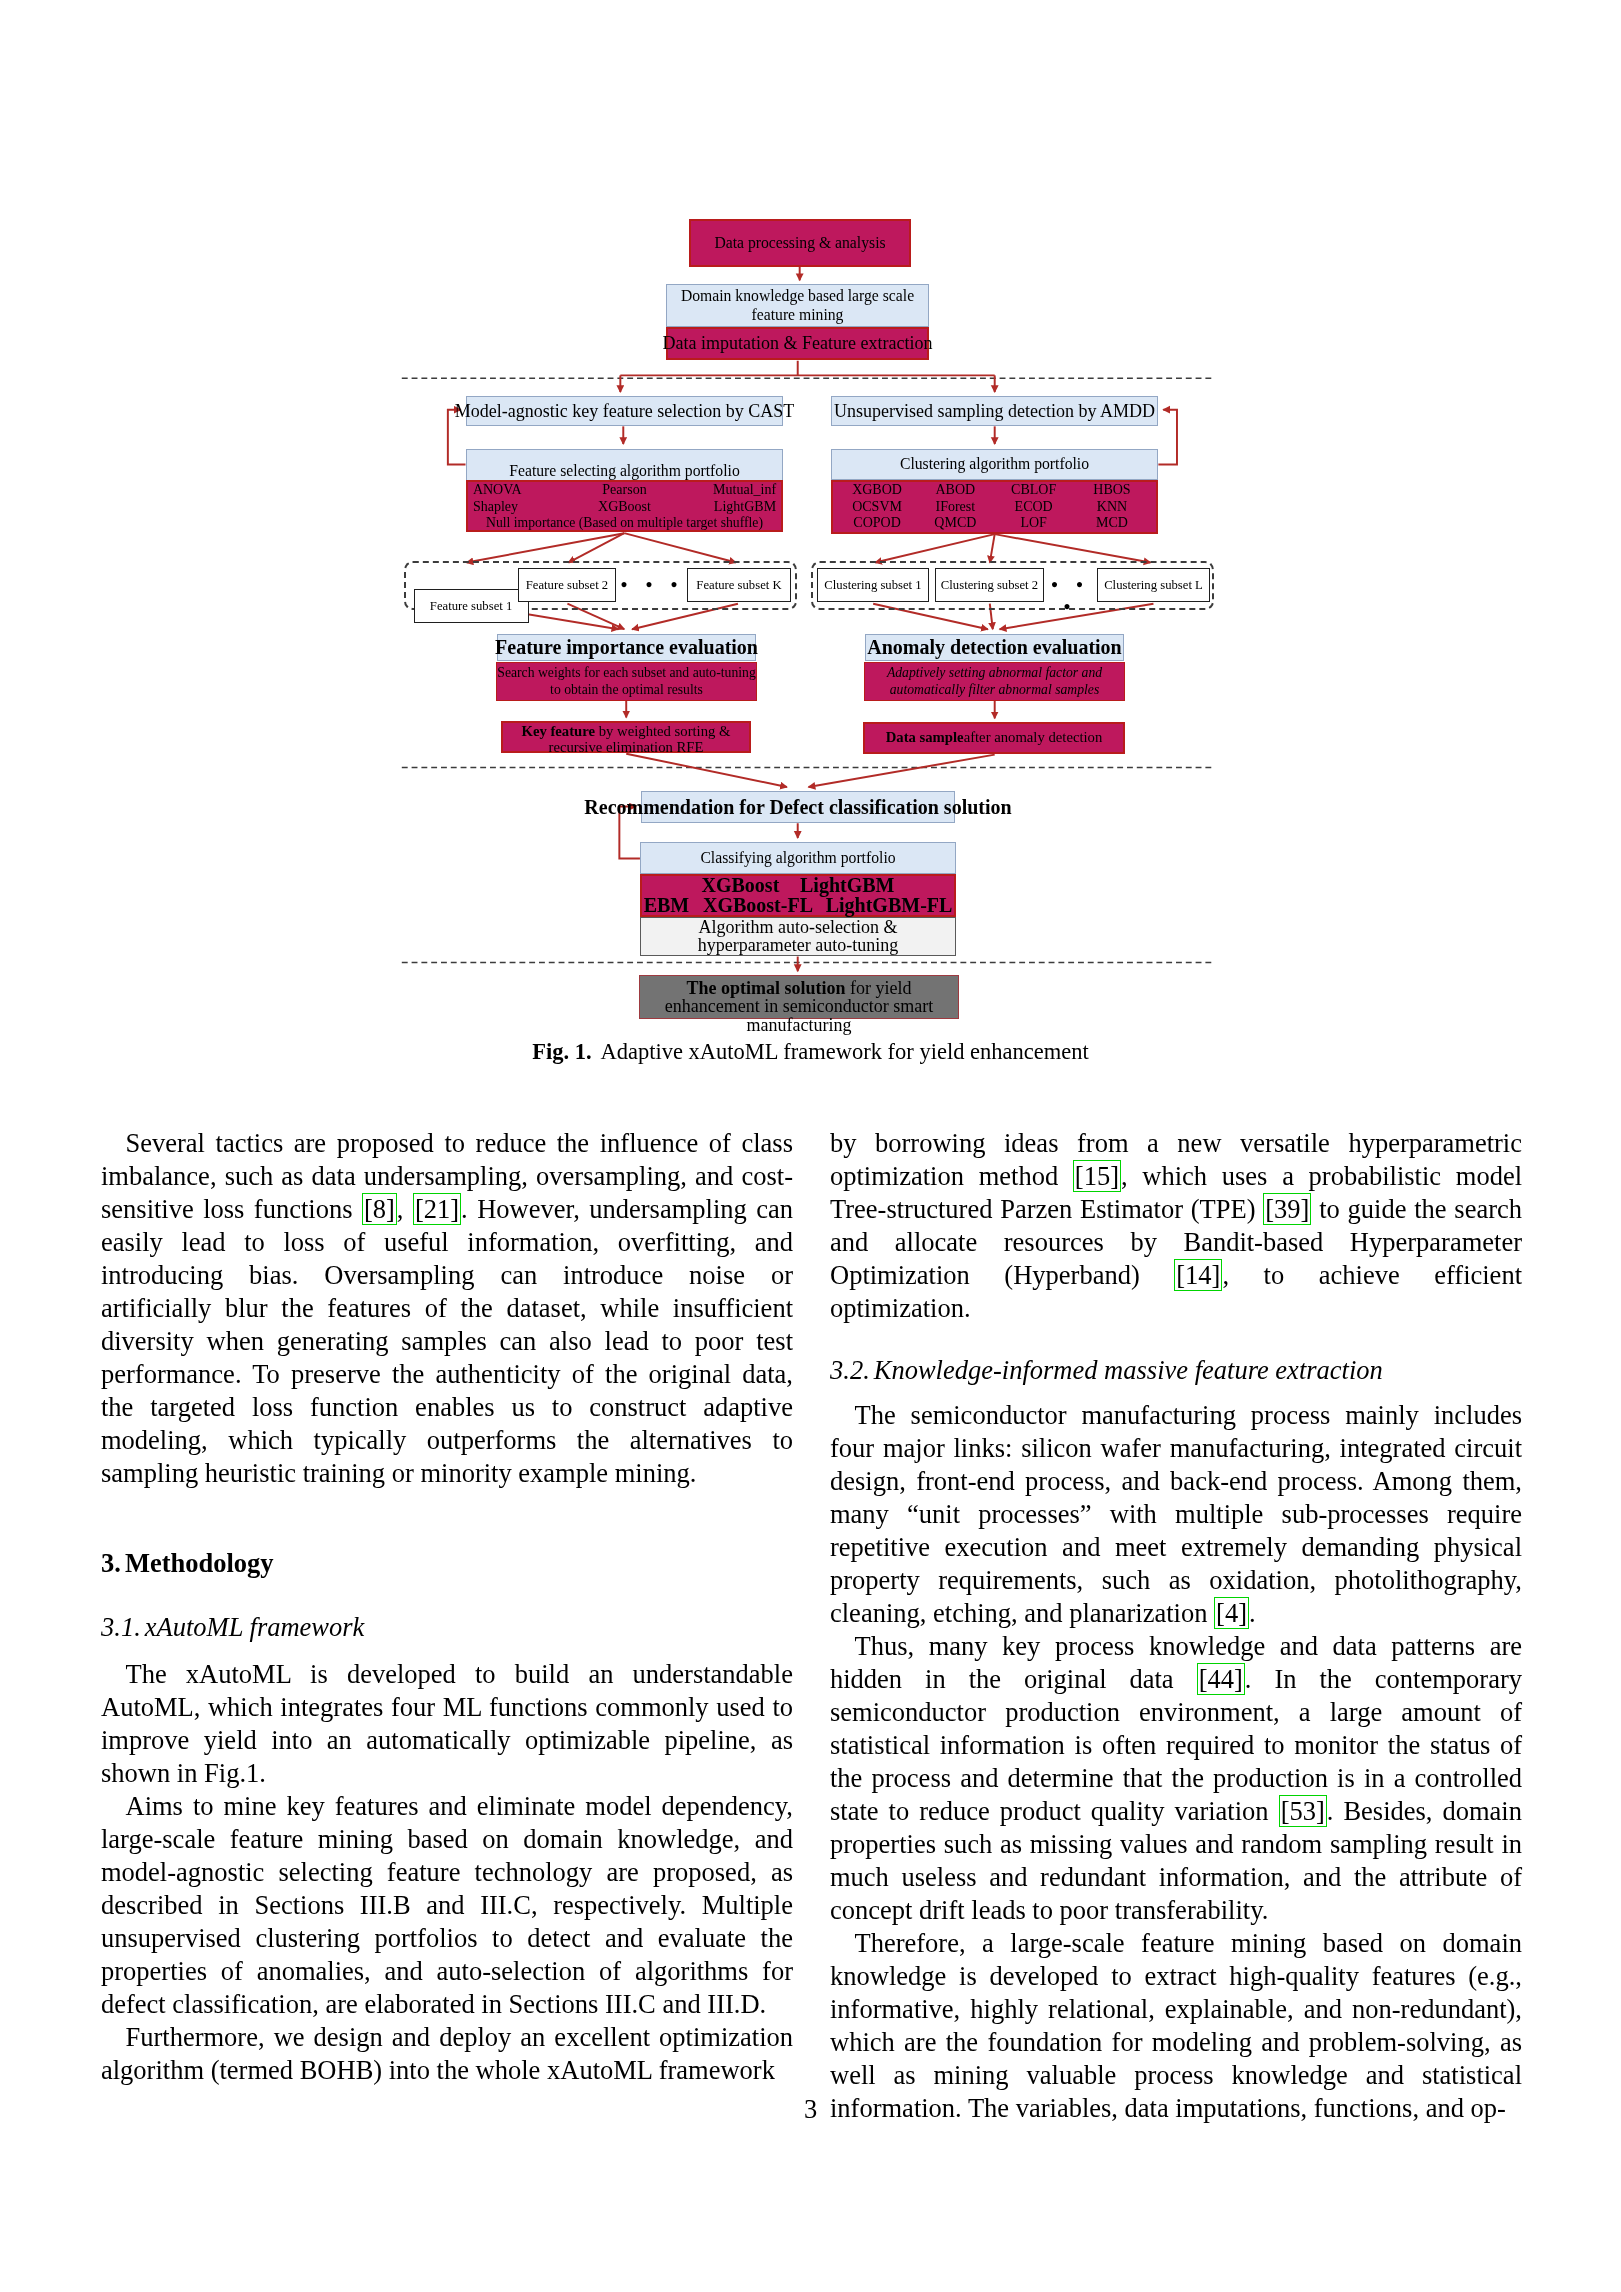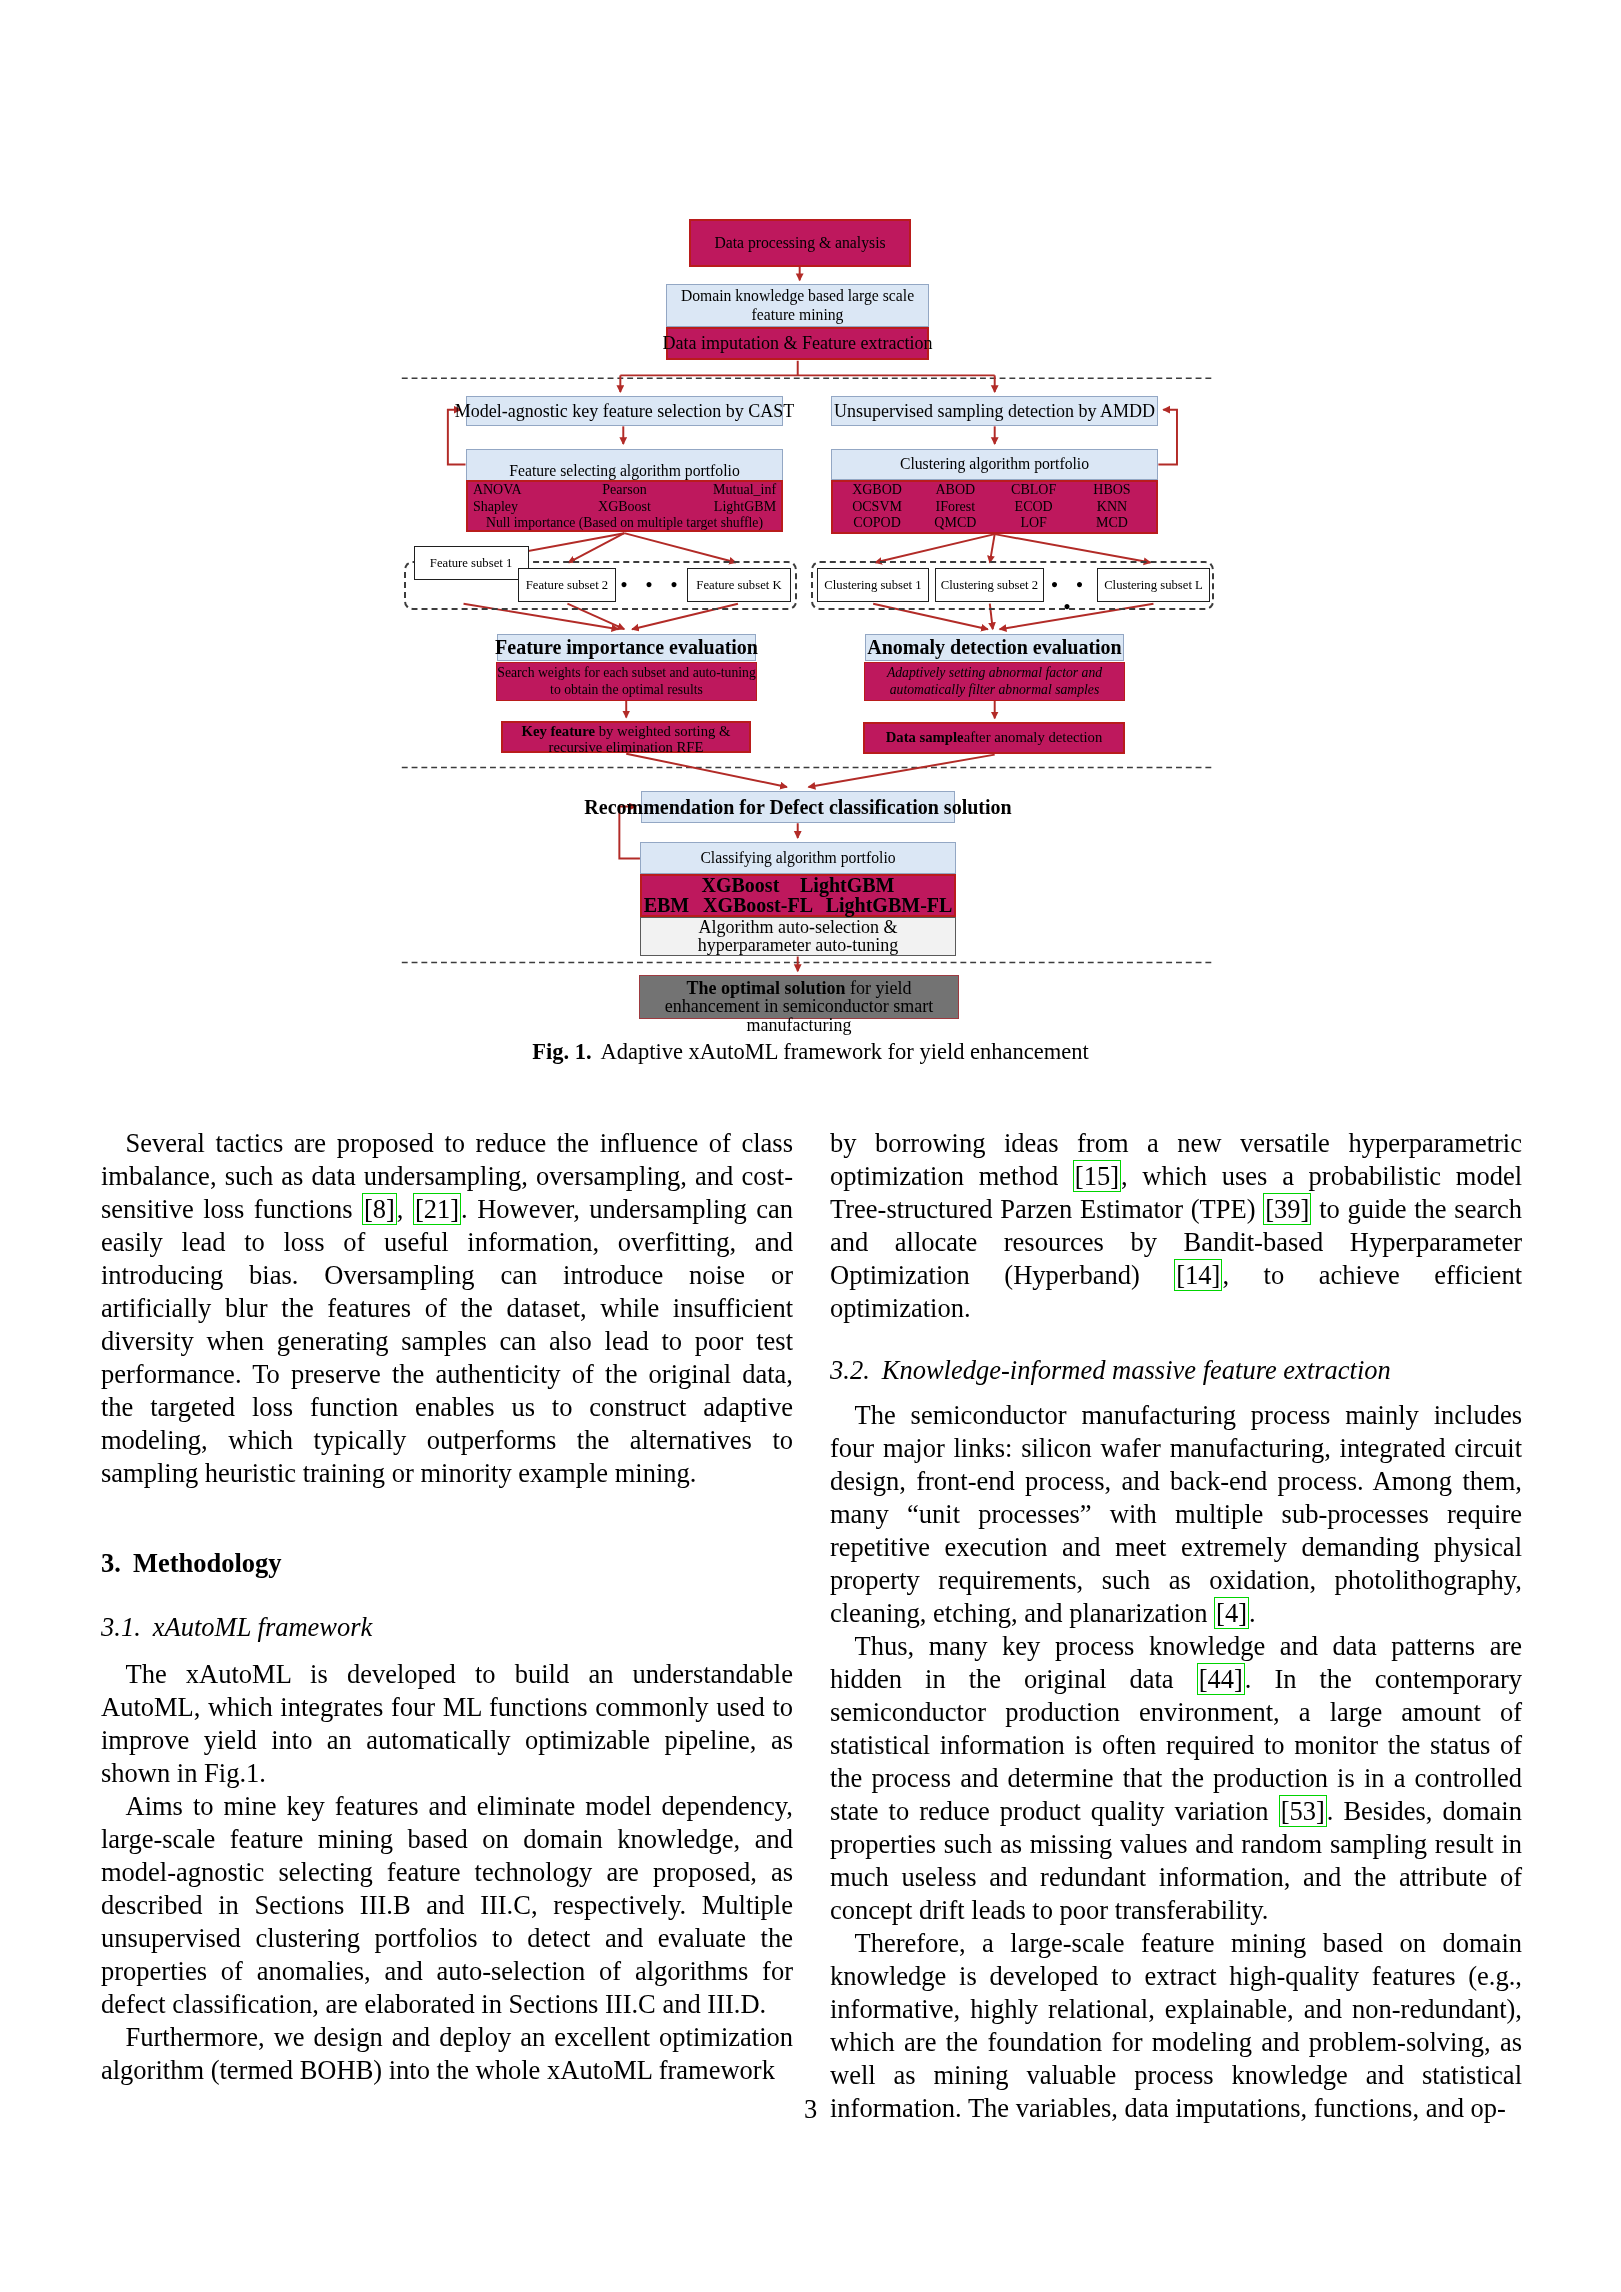--- a/index.html
+++ b/index.html
@@ -37,21 +37,21 @@
   .caption{position:absolute;left:0;right:0;top:1039px;text-align:center;font-size:22.5px;}
   .cap-label{font-weight:bold;margin-right:8.8px;}
 
   
   .col{position:absolute;width:692px;font-size:26.5px;line-height:33px;text-align:justify;}
   .col p{margin:0;text-indent:24.5px;}
   .col p.noindent{text-indent:0;}
   h2.sec{font-size:26.5px;line-height:33px;font-weight:bold;margin:57px 0 0 0;text-align:left;}
   h3.subsec{font-size:26.5px;line-height:33px;font-weight:normal;font-style:italic;margin:31px 0 0 0;text-align:left;}
   h3.subsec2{margin-top:29px;}
-  .hlabel{margin-right:12px;}
+  .hlabel{margin-right:4px;}
   .col p.after-head{margin-top:13.7px;}
   .col p.after-head2{margin-top:11.8px;}
   .cite{border:1.5px solid #00d400;padding:0 1px;}
 
   .pageno{position:absolute;left:0;right:0;top:2094px;text-align:center;font-size:26.5px;}
 </style>
 </head>
 <body>
 
 <div class="page">
@@ -143,21 +143,21 @@
       </div>
       <div class="prow g4">
         <span class="cc">COPOD</span>
         <span class="cc">QMCD</span>
         <span class="cc">LOF</span>
         <span class="cc">MCD</span>
       </div>
     </div>
 
     <div class="dashbox" style="left:11.8px;top:414px;width:393px;height:49px;"></div>
-    <div class="fb sub" style="left:21.6px;top:399px;width:115px;height:34px;">Feature subset 1</div>
+    <div class="fb sub" style="left:21.6px;top:442px;width:115px;height:34px;">Feature subset 1</div>
     <div class="fb sub" style="left:126px;top:421px;width:98px;height:34px;">Feature subset 2</div>
     <div class="dots" style="left:228px;top:427px;width:65px;">• • •</div>
     <div class="fb sub" style="left:295px;top:421px;width:104px;height:34px;">Feature subset K</div>
 
     <div class="dashbox" style="left:419px;top:414px;width:403px;height:49px;"></div>
     <div class="fb sub" style="left:425px;top:421px;width:112px;height:34px;">Clustering subset 1</div>
     <div class="fb sub" style="left:543px;top:421px;width:109px;height:34px;">Clustering subset 2</div>
     <div class="dots" style="left:653px;top:427px;width:51px;">• • •</div>
     <div class="fb sub" style="left:705px;top:421px;width:113px;height:34px;">Clustering subset L</div>
 

